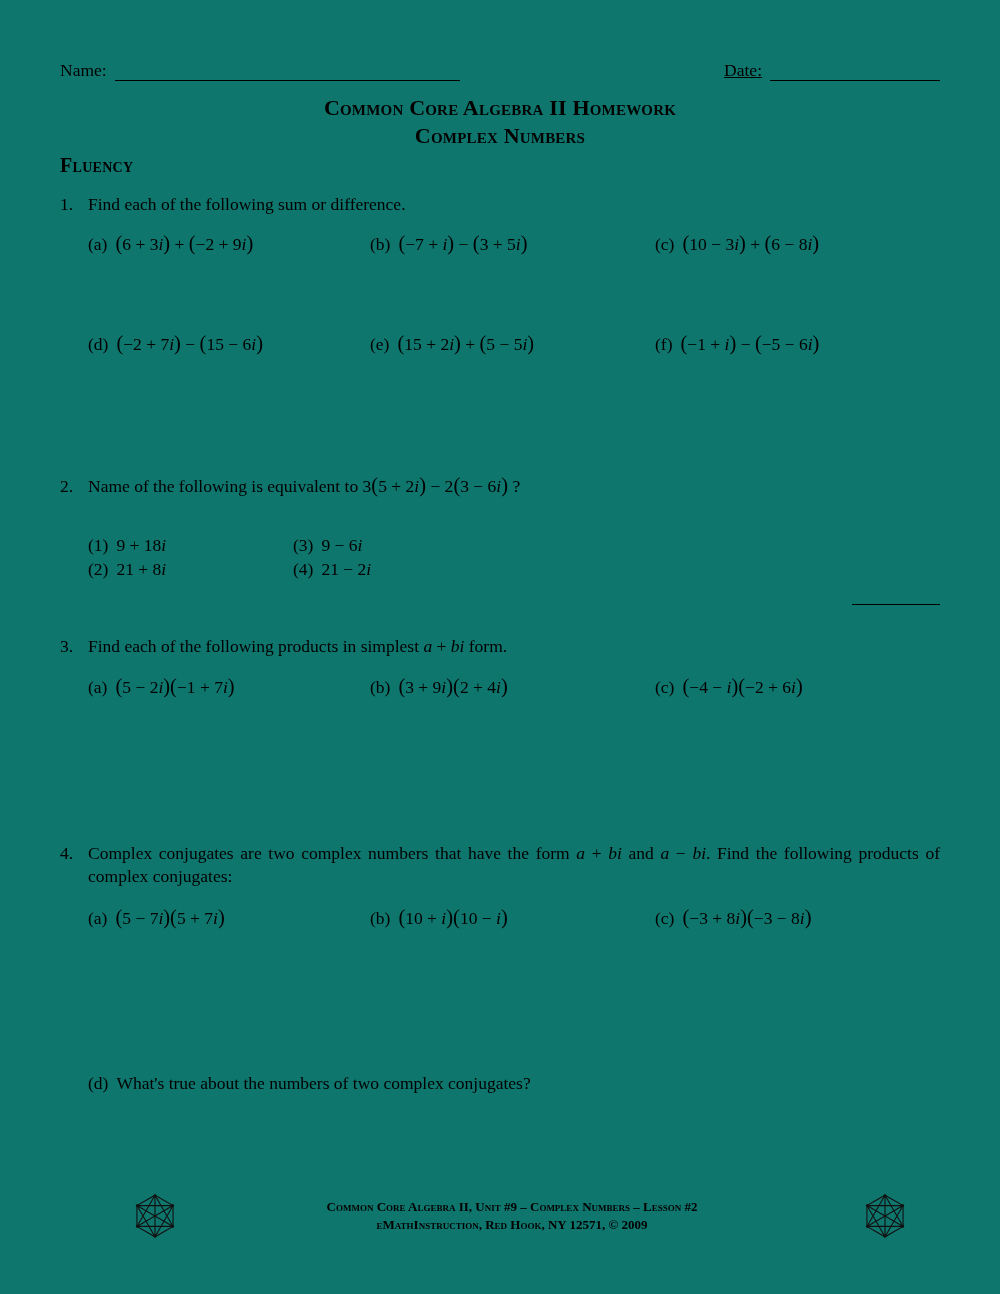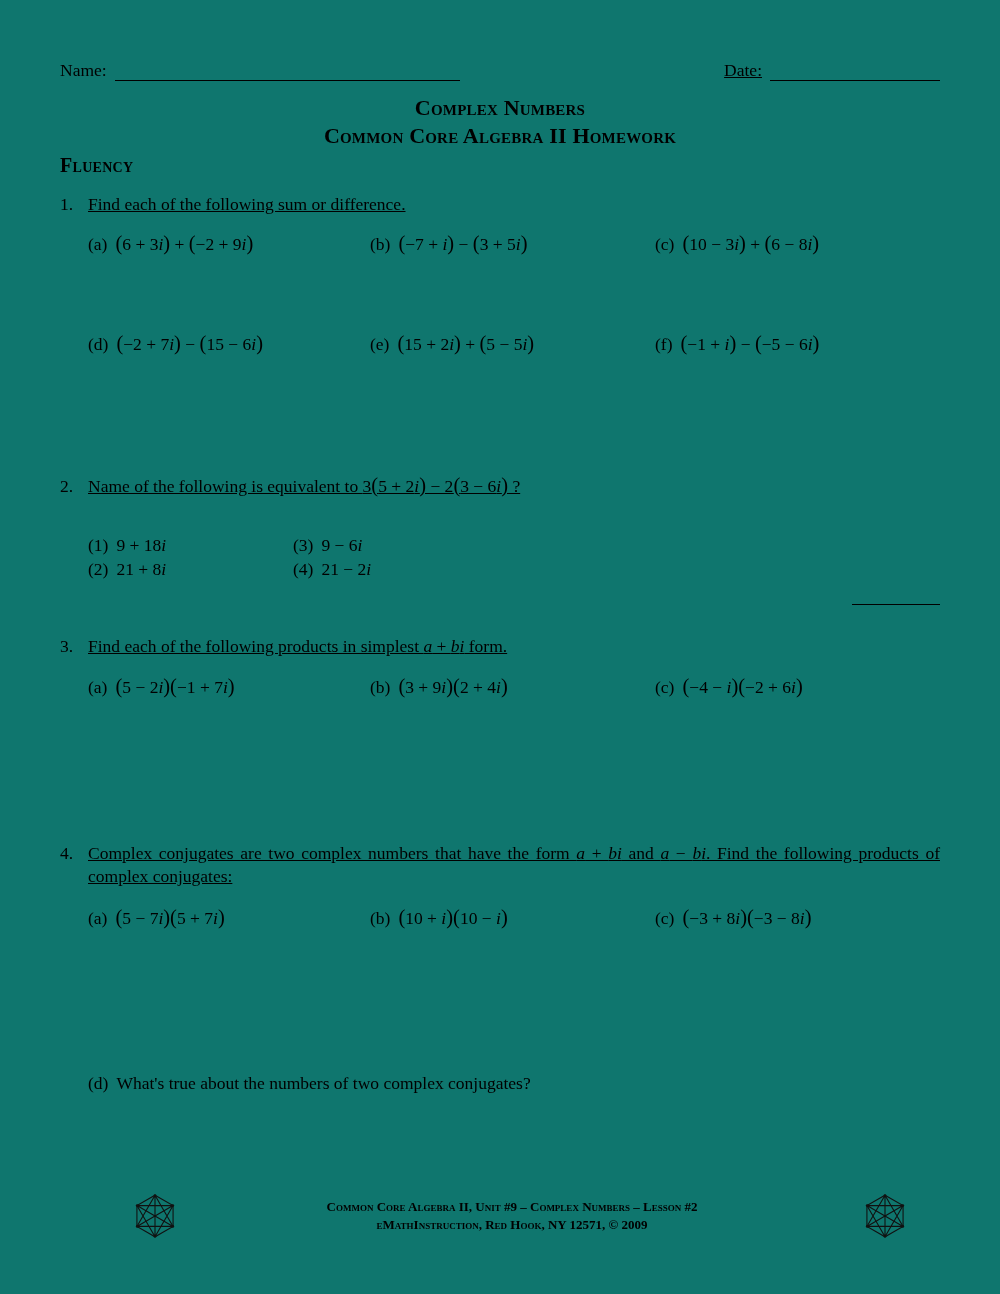--- a/index.html
+++ b/index.html
@@ -10,21 +10,21 @@
   .blank{display:inline-block;border-bottom:1.2px solid #000;height:17px;}
   .blank-name{width:345px;margin-left:8px;}
   .blank-date{width:170px;margin-left:8px;}
   .date-lbl{margin-left:auto;text-decoration:underline;}
 
   .title{text-align:center;font-weight:bold;font-variant:small-caps;font-size:22px;line-height:1.25;letter-spacing:.2px;}
   .fluency{font-variant:small-caps;font-weight:bold;font-size:20px;margin:5px 0 16px 0;letter-spacing:.3px;}
 
   .q{display:flex;font-size:17.5px;line-height:1.35;}
   .q .num{flex:0 0 28px;}
-  .q .prompt{flex:1;text-decoration:underline;}
+  .q .prompt{flex:1;}
   #q1{margin-bottom:15px;}
   #q2{margin-bottom:36px;}
   #q3{margin-bottom:17px;}
   #q4{margin-bottom:17px;}
   #q4 .prompt{text-align:justify;}
 
   .parts{display:grid;grid-template-columns:282px 285px 1fr;margin-left:28px;font-size:17.5px;line-height:1.4;}
   .row1{margin-bottom:76px;}
   .row2{margin-bottom:118px;}
   .q3parts{margin-bottom:142px;}
@@ -50,22 +50,22 @@
 <div class="page">
 
   <div class="name-date">
     <span>Name:</span>
     <span class="blank blank-name"></span>
     <span class="date-lbl">Date:</span>
     <span class="blank blank-date"></span>
   </div>
 
   <div class="title">
+    <div>Common Core Algebra II Homework</div>
     <div>Complex Numbers</div>
-    <div>Common Core Algebra II Homework</div>
   </div>
 
   <div class="fluency">Fluency</div>
 
   <div class="q" id="q1">
     <span class="num">1.</span>
     <span class="prompt">Find each of the following sum or difference.</span>
   </div>
   <div class="parts row1">
     <span class="part"><span class="plbl">(a)</span><span class="m"><span class="par">(</span>6 + 3<em>i</em><span class="par">)</span> + <span class="par">(</span>−2 + 9<em>i</em><span class="par">)</span></span></span>

